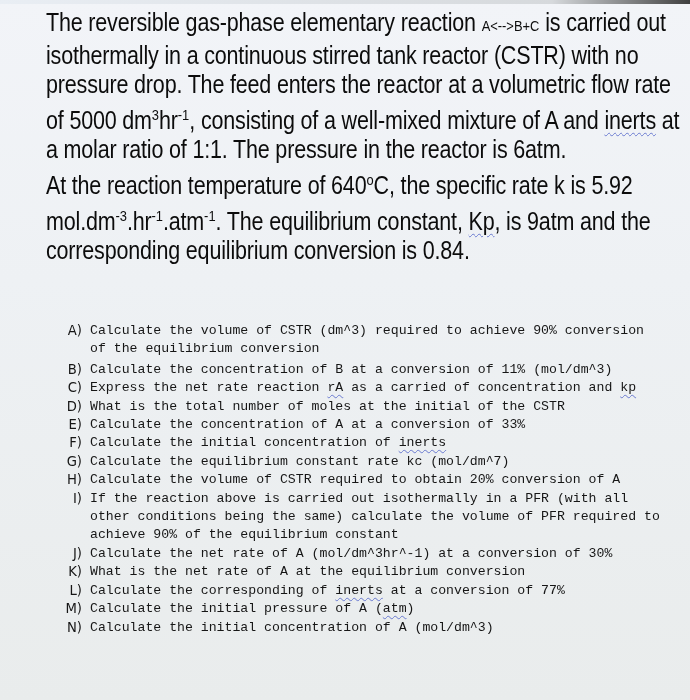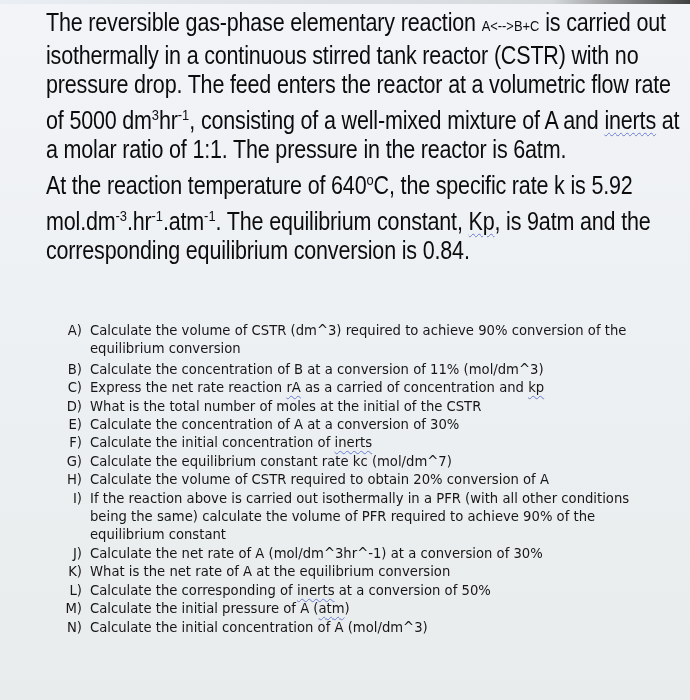--- a/index.html
+++ b/index.html
@@ -21,21 +21,21 @@
   .problem p { margin: 0; }
   .small { font-size: 15px; letter-spacing: 0; }
   .squig { text-decoration: underline wavy #6a7ad0; text-decoration-thickness: 1px; text-underline-offset: 3px; }
   .questions {
     position: absolute; left: 62px; top: 322px; width: 600px;
     font-family: "DejaVu Sans", sans-serif;
     font-size: 13.2px; line-height: 18.4px; color: #161616;
   }
   .q { display: flex; }
   .q .lbl { width: 28px; flex: 0 0 28px; text-align: right; padding-right: 8px; box-sizing: border-box; }
-  .q .txt { flex: 1; }
+  .q .txt { flex: 1; font-family: Liberation Mono, monospace; }
   .q.a { margin-bottom: 2px; }
 </style>
 </head>
 <body>
 
 <div class="topband"></div>
 
 <div class="problem">
   <p><span>The reversible gas-phase elementary reaction </span><span class="small">A&lt;--&gt;B+C</span><span> is carried out isothermally in a continuous stirred tank reactor (CSTR) with no pressure drop. The feed enters the reactor at a volumetric flow rate of 5000 dm</span><sup class="small">3</sup><span>hr</span><sup class="small">-1</sup><span>, consisting of a well-mixed mixture of A and </span><span class="squig">inerts</span><span> at a molar ratio of 1:1. The pressure in the reactor is 6atm.</span></p>
   <p><span>At the reaction temperature of 640</span><sup class="small">o</sup><span>C, the specific rate k is 5.92 mol.dm</span><sup class="small">-3</sup><span>.hr</span><sup class="small">-1</sup><span>.atm</span><sup class="small">-1</sup><span>. The equilibrium constant, </span><span class="squig">Kp</span><span>, is 9atm and the corresponding equilibrium conversion is 0.84.</span></p>
@@ -53,21 +53,21 @@
   <div class="q">
       <span class="lbl">C)</span>
       <span class="txt"><span>Express the net rate reaction </span><span class="squig">rA</span><span> as a carried of concentration and </span><span class="squig">kp</span></span>
     </div>
   <div class="q">
       <span class="lbl">D)</span>
       <span class="txt">What is the total number of moles at the initial of the CSTR</span>
     </div>
   <div class="q">
       <span class="lbl">E)</span>
-      <span class="txt">Calculate the concentration of A at a conversion of 30%</span>
+      <span class="txt">Calculate the concentration of A at a conversion of 33%</span>
     </div>
   <div class="q">
       <span class="lbl">F)</span>
       <span class="txt"><span>Calculate the initial concentration of </span><span class="squig">inerts</span></span>
     </div>
   <div class="q">
       <span class="lbl">G)</span>
       <span class="txt">Calculate the equilibrium constant rate kc (mol/dm^7)</span>
     </div>
   <div class="q">
@@ -81,21 +81,21 @@
   <div class="q">
       <span class="lbl">J)</span>
       <span class="txt">Calculate the net rate of A (mol/dm^3hr^-1) at a conversion of 30%</span>
     </div>
   <div class="q">
       <span class="lbl">K)</span>
       <span class="txt">What is the net rate of A at the equilibrium conversion</span>
     </div>
   <div class="q">
       <span class="lbl">L)</span>
-      <span class="txt"><span>Calculate the corresponding of </span><span class="squig">inerts</span><span> at a conversion of 50%</span></span>
+      <span class="txt"><span>Calculate the corresponding of </span><span class="squig">inerts</span><span> at a conversion of 77%</span></span>
     </div>
   <div class="q">
       <span class="lbl">M)</span>
       <span class="txt"><span>Calculate the initial pressure of A (</span><span class="squig">atm</span><span>)</span></span>
     </div>
   <div class="q">
       <span class="lbl">N)</span>
       <span class="txt">Calculate the initial concentration of A (mol/dm^3)</span>
     </div>
 </div>

